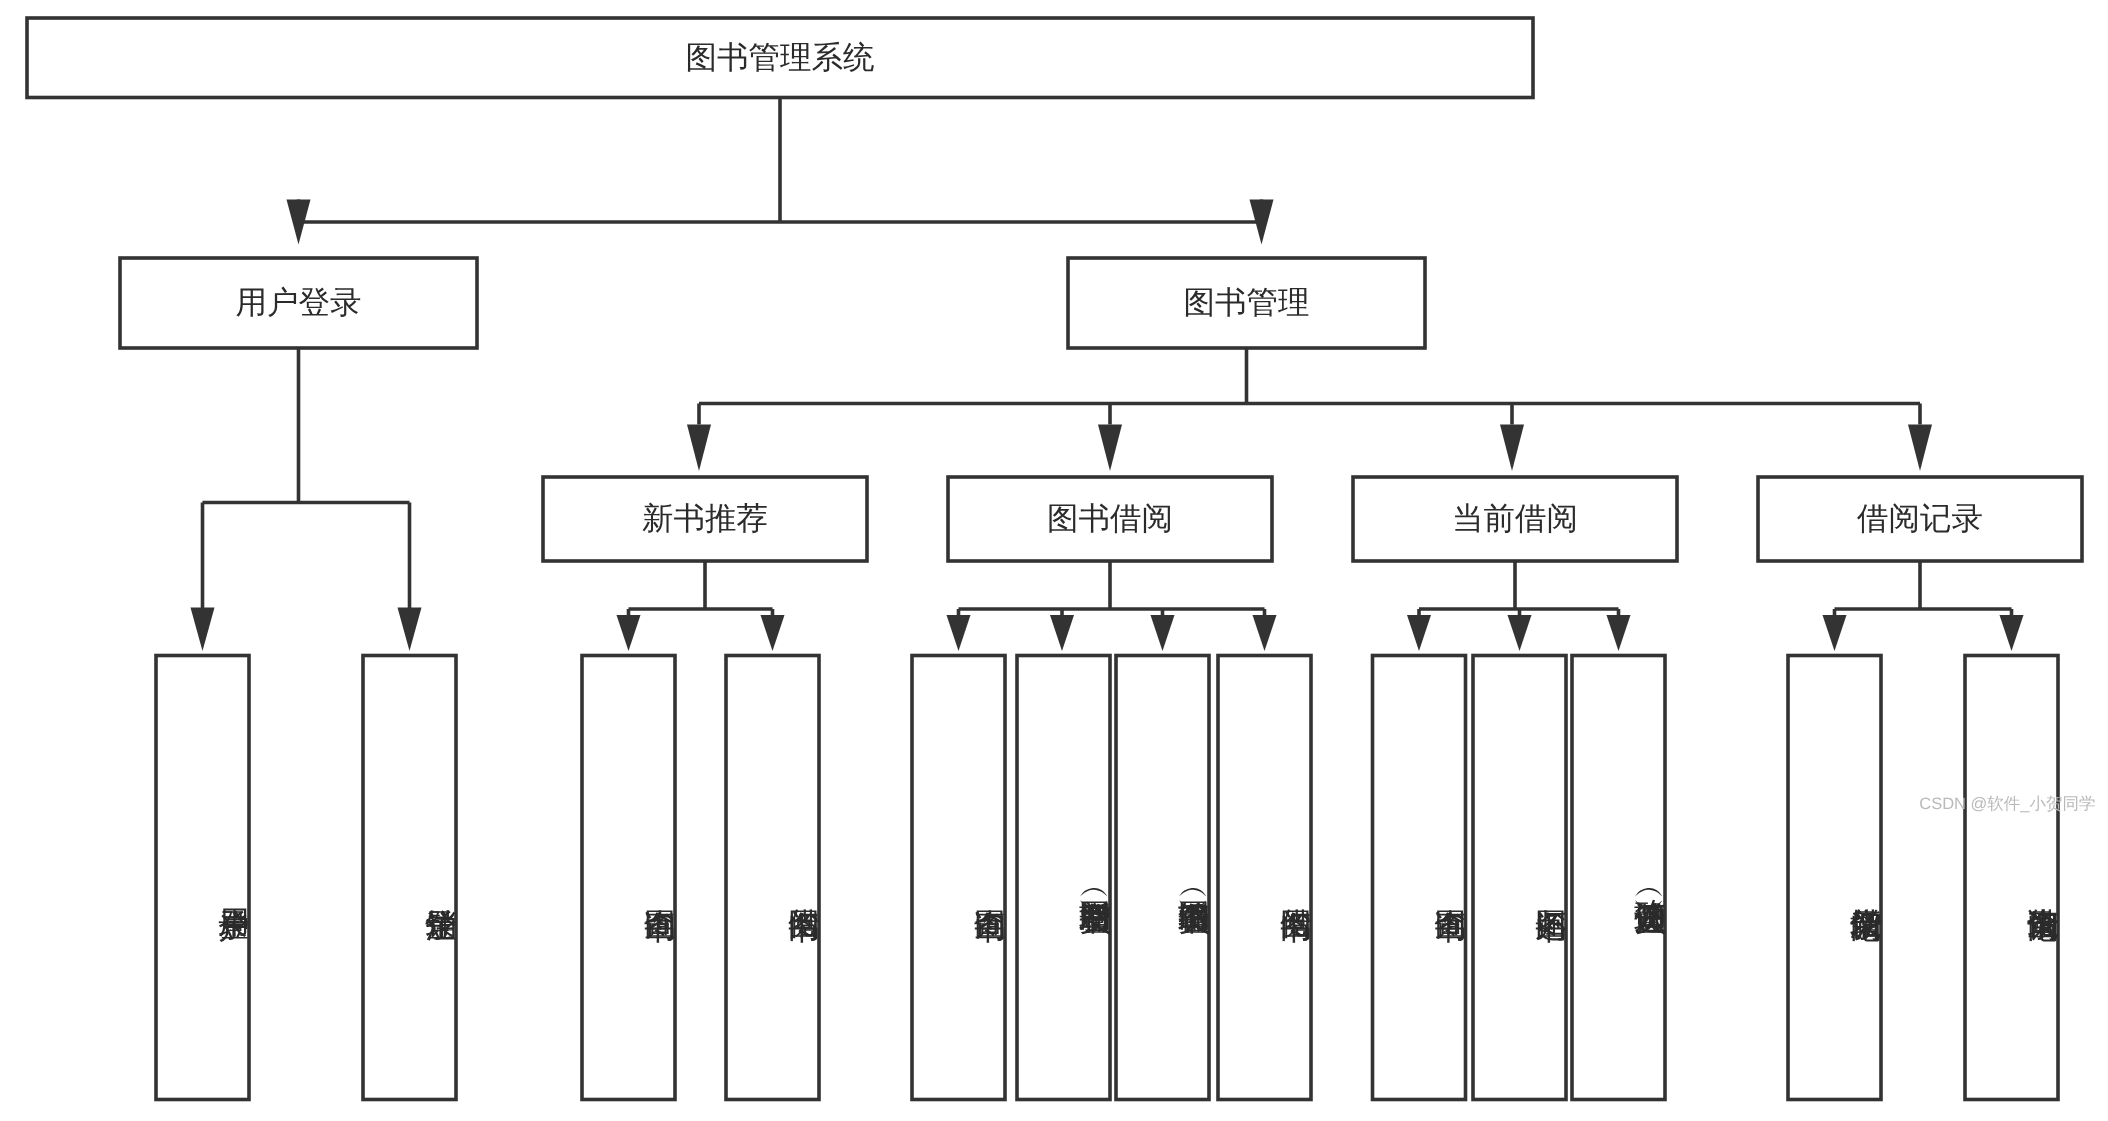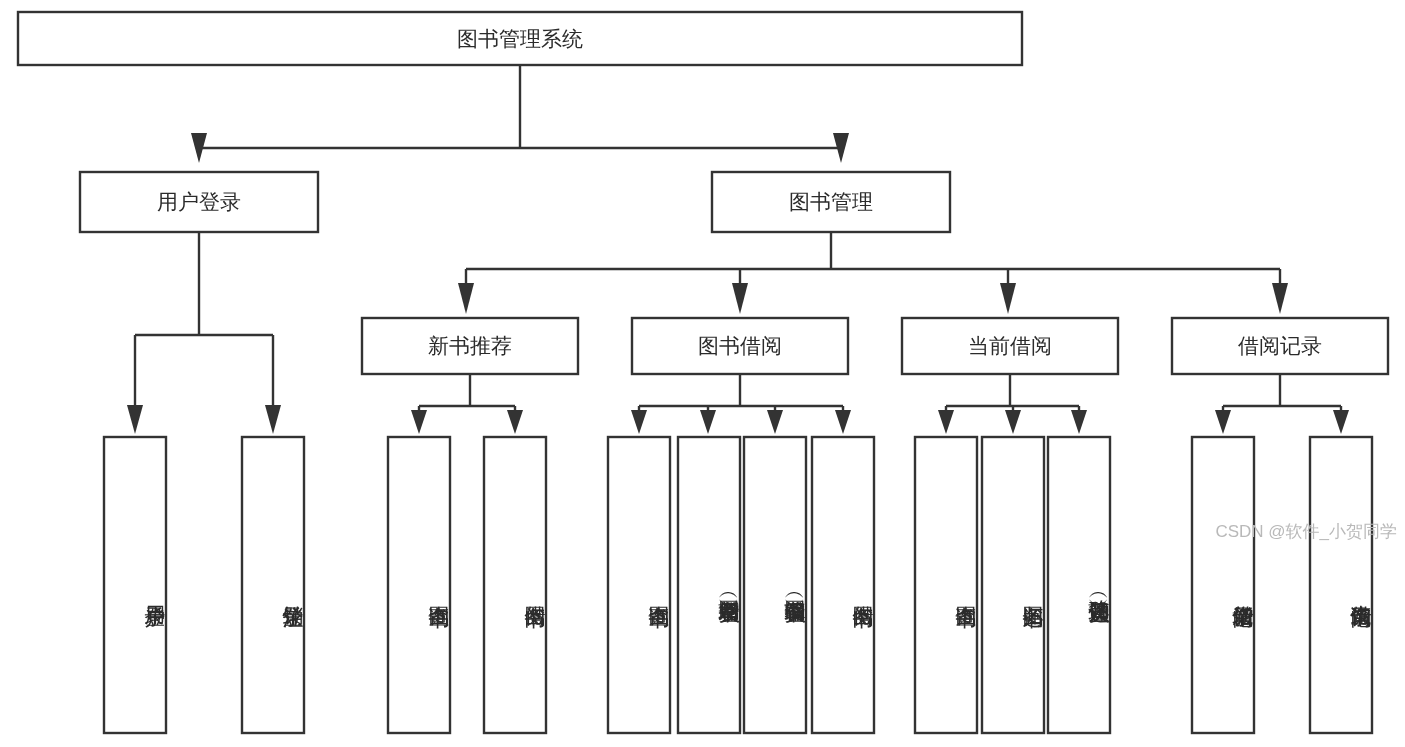--- a/index.html
+++ b/index.html
@@ -61,21 +61,21 @@
     color: #2b2b2b;
     letter-spacing: 0.5px;
     white-space: nowrap;
     pointer-events: none;
   }
   .watermark {
     position: absolute;
     right: 8px;
     bottom: 6px;
     font-family: "Liberation Sans", "DejaVu Sans", sans-serif;
-    font-size: 17px;
+    font-size: 11px;
     color: #b9b9b9;
     white-space: nowrap;
     pointer-events: none;
   }
 </style>
 </head>
 <body>
 
 <div id="diagram-root">
 

